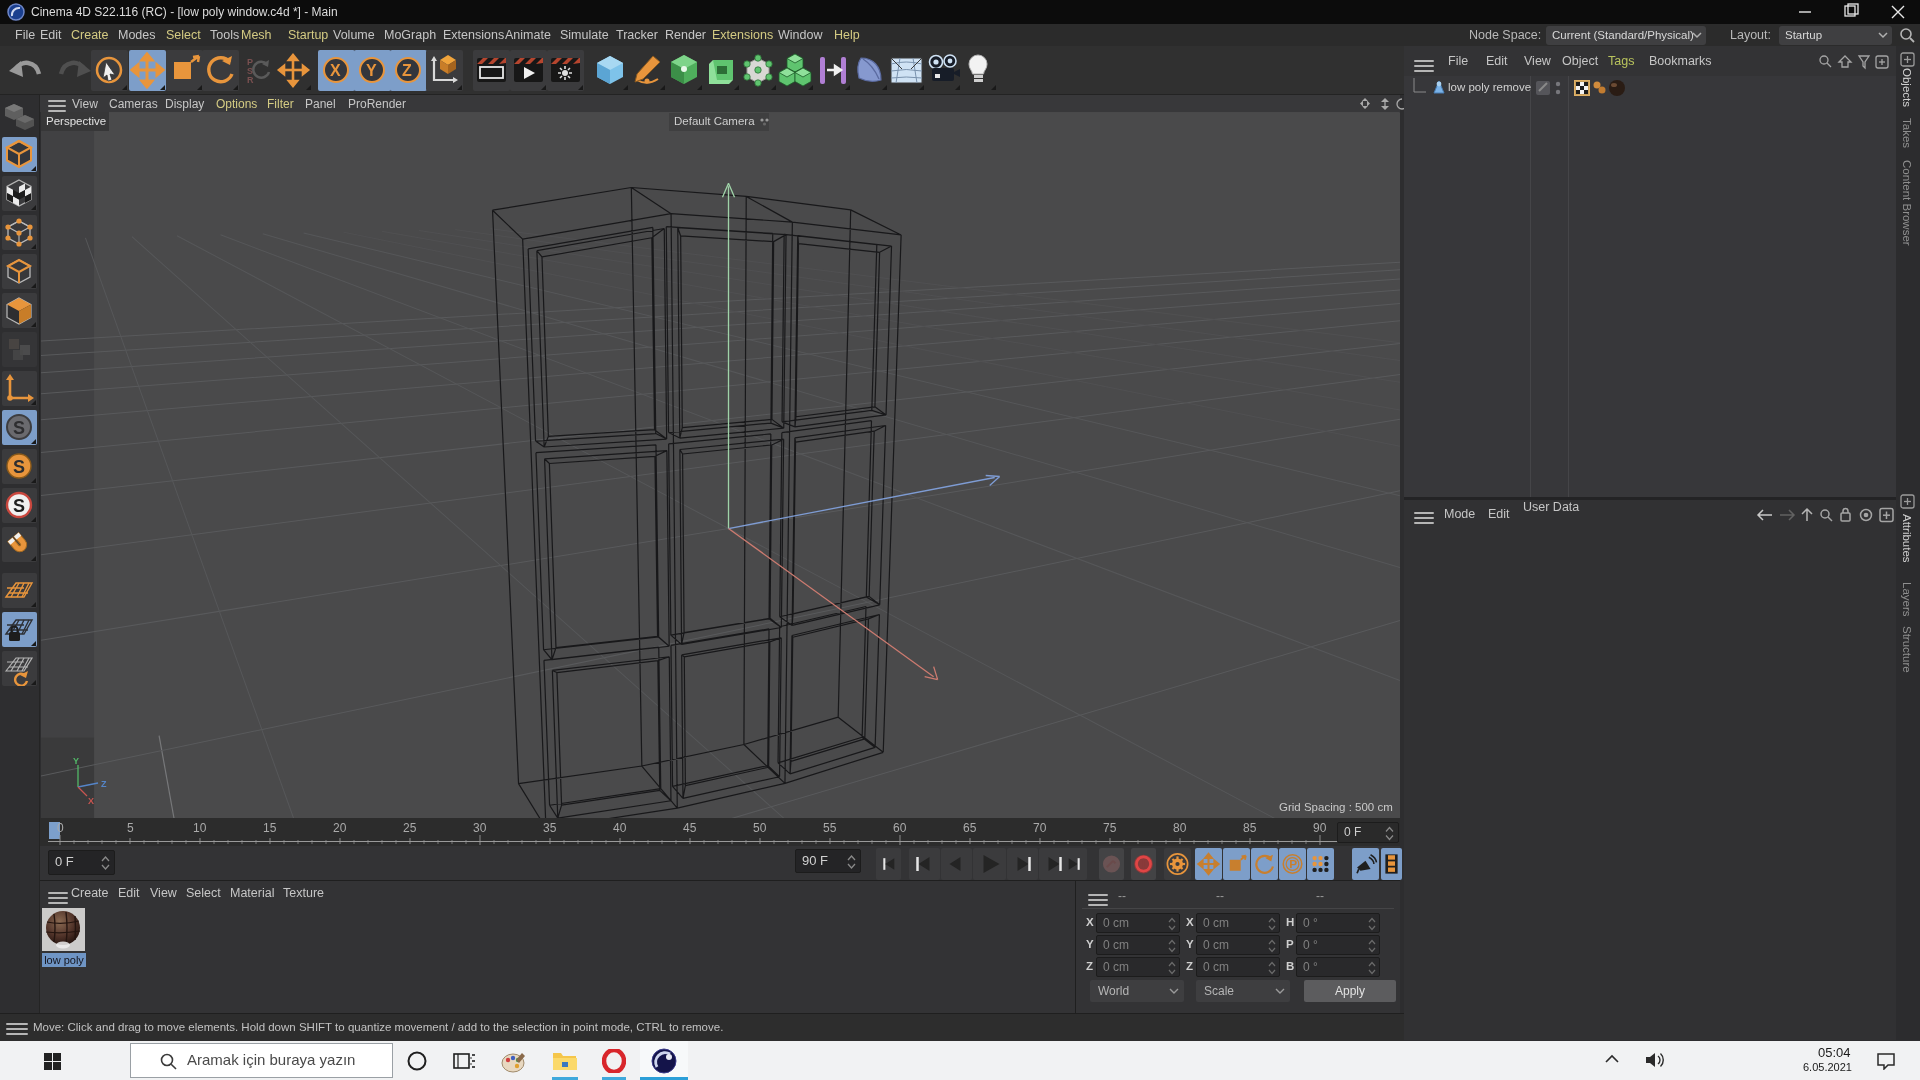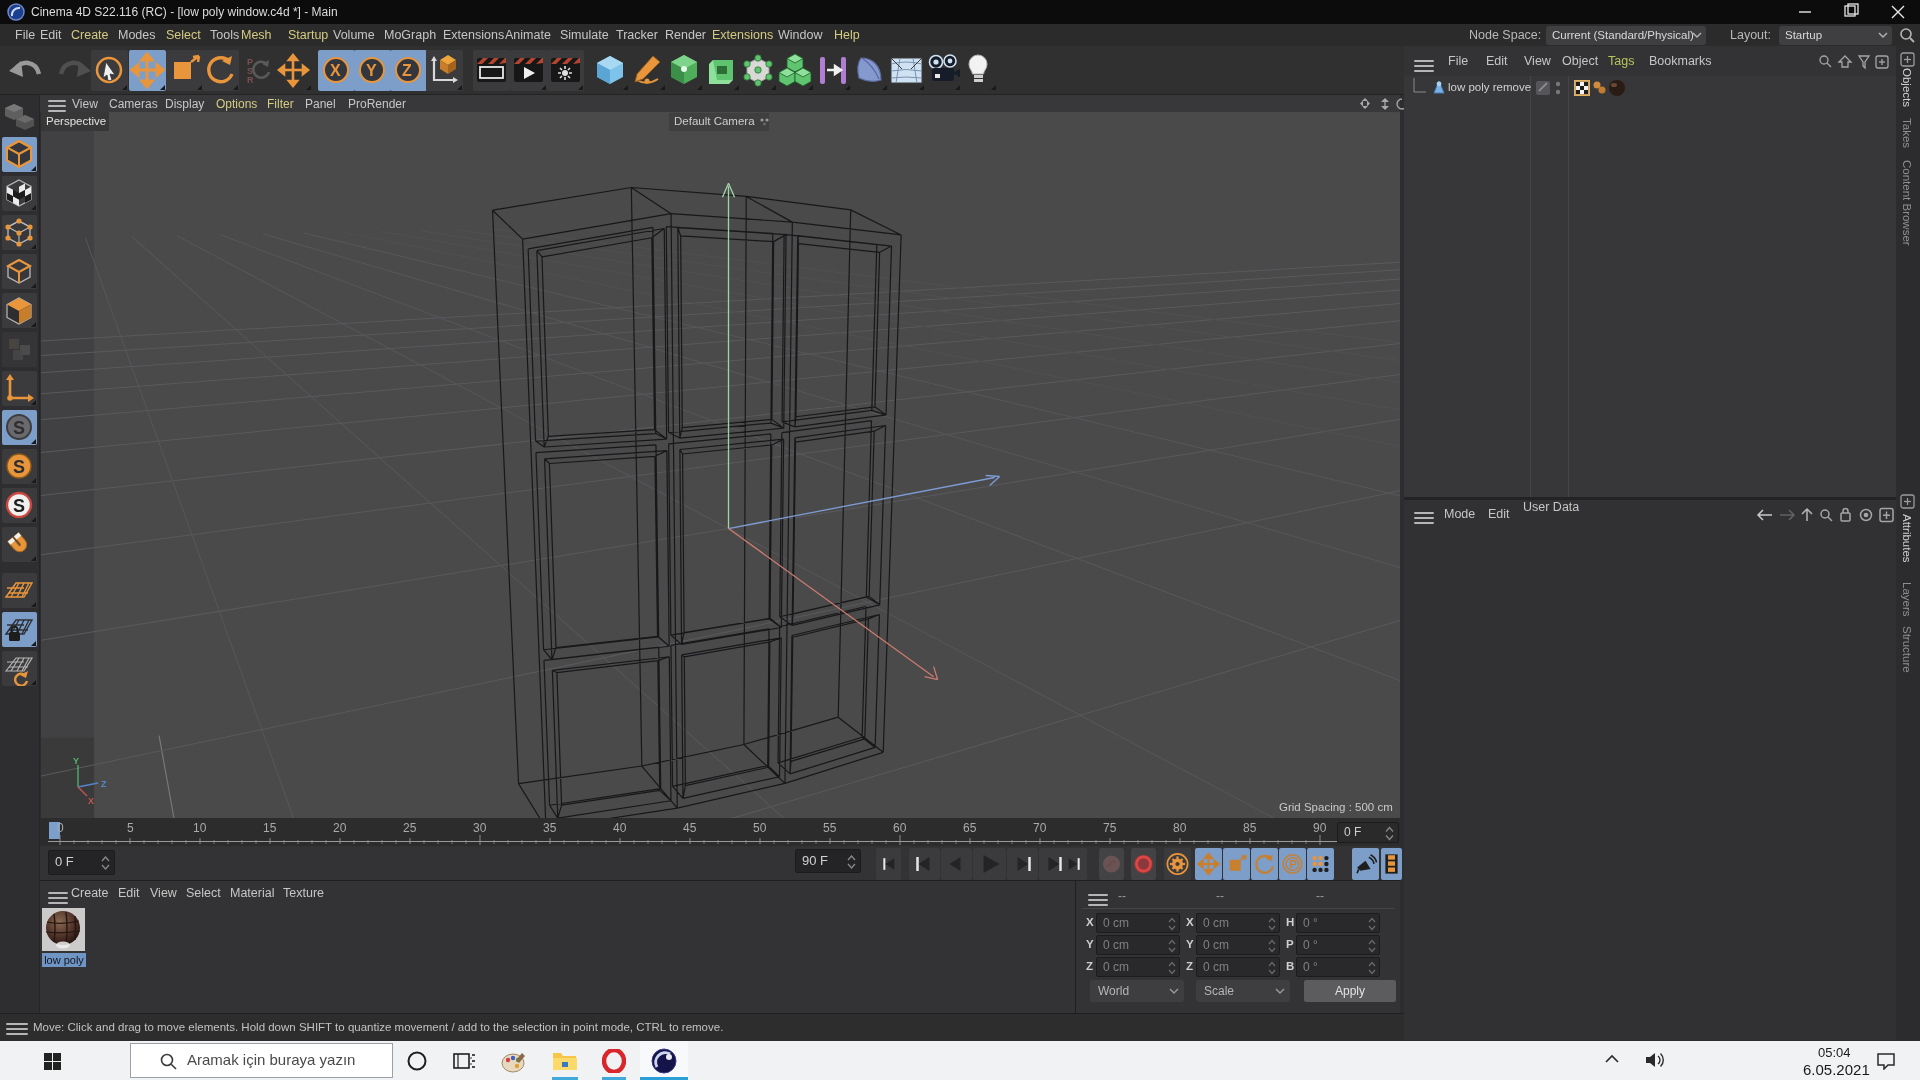--- a/index.html
+++ b/index.html
@@ -910,18 +910,18 @@
 <div class="abs" style="left:602px;top:36px;width:24px;height:3px;background:#3fa9dc"></div>
 <div class="abs" style="left:640px;top:36px;width:48px;height:3px;background:#2b9fd8"></div>
 <svg class="abs" style="left:1604px;top:12px" width="16" height="12" viewBox="0 0 16 12">
   <path d="M2 9l6-6 6 6" fill="none" stroke="#2a2a2a" stroke-width="1.6"></path>
 </svg>
 <svg class="abs" style="left:1644px;top:10px" width="22" height="18" viewBox="0 0 22 18">
   <path d="M2 6h4l5-4v14l-5-4H2z" fill="#2a2a2a"></path>
   <path d="M14 5a5 5 0 0 1 0 8M16.5 2.5a9 9 0 0 1 0 13" fill="none" stroke="#2a2a2a" stroke-width="1.4"></path>
 </svg>
 <span class="abs" style="left:1818px;top:4px;color:#1a1a1a;font-size:13px">05:04</span>
-<span class="abs" style="left:1803px;top:20px;color:#1a1a1a;font-size:15px">6.05.2021</span>
+<span class="abs" style="left:1803px;top:20px;color:#1a1a1a;font-size:11px">6.05.2021</span>
 <svg class="abs" style="left:1876px;top:11px" width="20" height="18" viewBox="0 0 20 18">
   <path d="M2 2h16v11h-6l-4 4v-4H2z" fill="none" stroke="#2a2a2a" stroke-width="1.5"></path>
 </svg>
 
 </div>
 
 </body></html>

